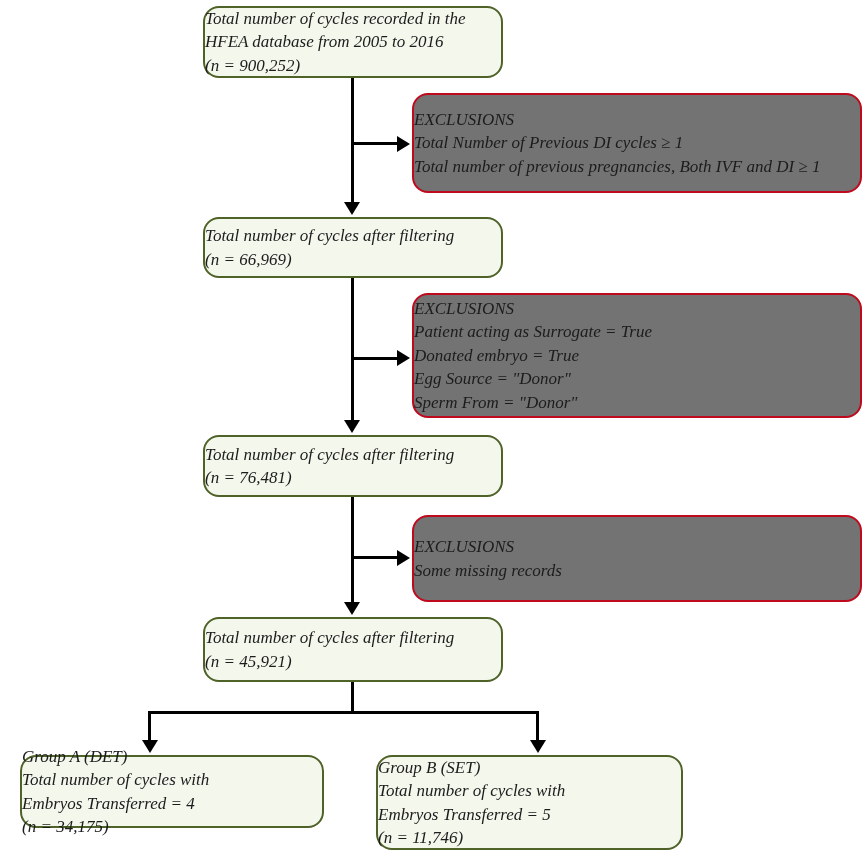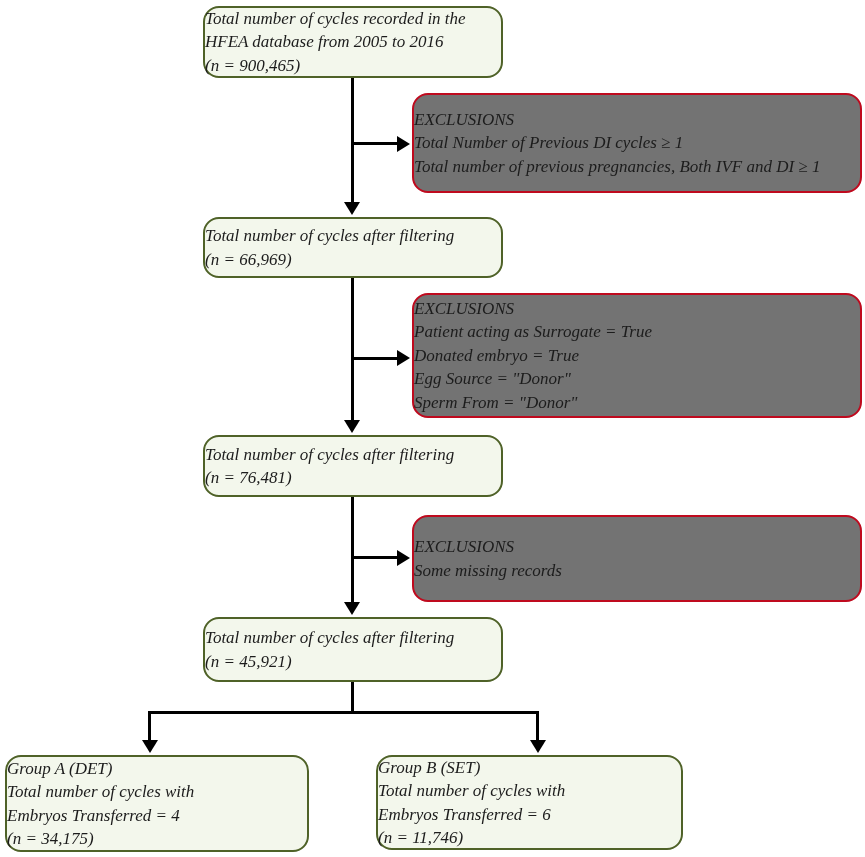--- a/index.html
+++ b/index.html
@@ -51,21 +51,21 @@
   }
 </style>
 </head>
 <body>
 
 <div class="canvas">
 
   <div class="box green" style="left:203px;top:6px;width:300px;height:72px">
     <div class="tl">Total number of cycles recorded in the</div>
     <div class="tl">HFEA database from 2005 to 2016</div>
-    <div class="tl">(n = 900,465)</div>
+    <div class="tl">(n = 900,252)</div>
   </div>
 
   <div class="box red" style="left:412px;top:93px;width:450px;height:100px">
     <div class="tl">EXCLUSIONS</div>
     <div class="tl">Total Number of Previous DI cycles ≥ 1</div>
     <div class="tl">Total number of previous pregnancies, Both IVF and DI ≥ 1</div>
   </div>
 
   <div class="box green" style="left:203px;top:217px;width:300px;height:61px">
     <div class="tl">Total number of cycles after filtering</div>
@@ -88,31 +88,31 @@
   <div class="box red" style="left:412px;top:515px;width:450px;height:87px">
     <div class="tl">EXCLUSIONS</div>
     <div class="tl">Some missing records</div>
   </div>
 
   <div class="box green" style="left:203px;top:617px;width:300px;height:65px">
     <div class="tl">Total number of cycles after filtering</div>
     <div class="tl">(n = 45,921)</div>
   </div>
 
-  <div class="box green" style="left:5px;top:755px;width:304px;height:97px">
+  <div class="box green" style="left:20px;top:755px;width:304px;height:73px">
     <div class="tl">Group A (DET)</div>
     <div class="tl">Total number of cycles with</div>
     <div class="tl">Embryos Transferred = 4</div>
     <div class="tl">(n = 34,175)</div>
   </div>
 
   <div class="box green" style="left:376px;top:755px;width:307px;height:95px">
     <div class="tl">Group B (SET)</div>
     <div class="tl">Total number of cycles with</div>
-    <div class="tl">Embryos Transferred = 6</div>
+    <div class="tl">Embryos Transferred = 5</div>
     <div class="tl">(n = 11,746)</div>
   </div>
 
   <div class="vline" style="left:351px;top:78px;height:127px"></div>
   <div class="arrow-down" style="left:344px;top:202px"></div>
 
   <div class="hline" style="left:352px;top:142px;width:45px"></div>
   <div class="arrow-right" style="left:397px;top:136px"></div>
 
   <div class="vline" style="left:351px;top:278px;height:145px"></div>

